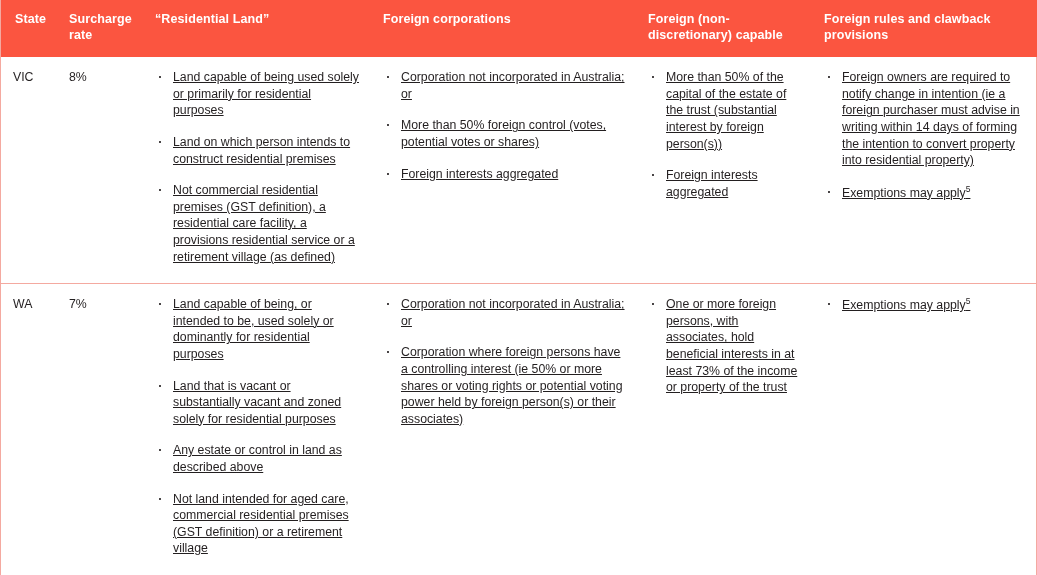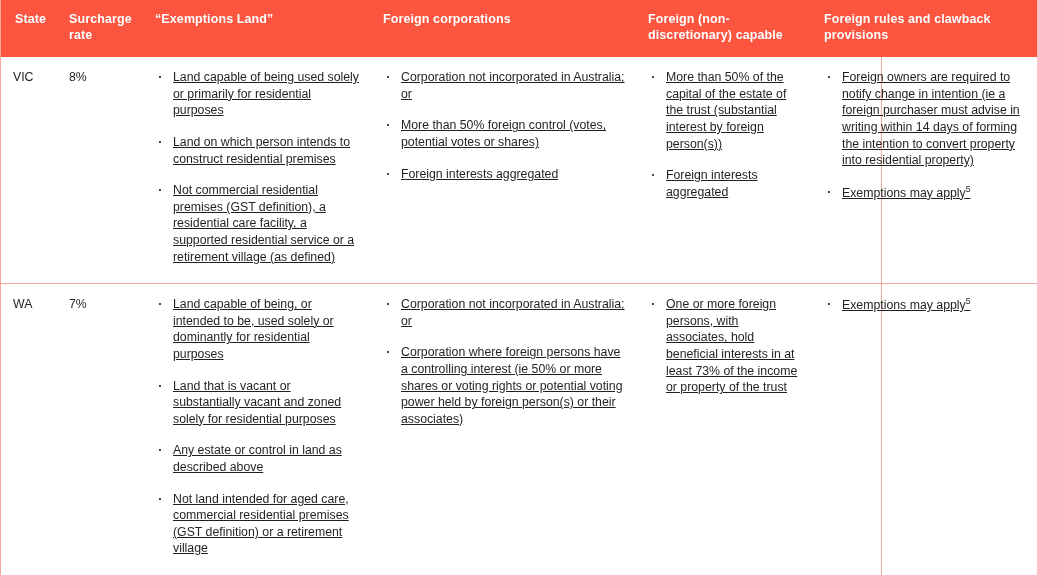--- a/index.html
+++ b/index.html
@@ -8,21 +8,21 @@
     background: #ffffff;
   }
   body {
     font-family: "Liberation Sans", sans-serif;
     width: 1037px;
     height: 575px;
     overflow: hidden;
     color: #231f20;
   }
   .table-wrap {
-    width: 882px;
+    width: 1037px;
     box-sizing: border-box;
     border: 1px solid #f4a9a0;
     border-top: none;
     border-bottom: none;
   }
   table.surcharge-table {
     border-collapse: collapse;
     width: 1037px;
     table-layout: fixed;
   }
@@ -97,35 +97,35 @@
       <col class="col-rate">
       <col class="col-resland">
       <col class="col-foreigncorp">
       <col class="col-trusts">
       <col class="col-special">
     </colgroup>
     <thead>
       <tr>
         <th>State</th>
         <th>Surcharge rate</th>
-        <th>“Exemptions Land”</th>
+        <th>“Residential Land”</th>
         <th>Foreign corporations</th>
         <th>Foreign (non-discretionary) capable</th>
         <th>Foreign rules and clawback provisions</th>
       </tr>
     </thead>
     <tbody>
       <tr>
         <td class="state-cell">VIC</td>
         <td class="rate-cell">8%</td>
         <td>
           <ul class="bullets">
               <li>Land capable of being used solely or primarily for residential purposes</li>
               <li>Land on which person intends to construct residential premises</li>
-              <li>Not commercial residential premises (GST definition), a residential care facility, a supported residential service or a retirement village (as defined)</li>
+              <li>Not commercial residential premises (GST definition), a residential care facility, a provisions residential service or a retirement village (as defined)</li>
             </ul>
         </td>
         <td>
           <ul class="bullets">
               <li>Corporation not incorporated in Australia; or</li>
               <li>More than 50% foreign control (votes, potential votes or shares)</li>
               <li>Foreign interests aggregated</li>
             </ul>
         </td>
         <td>

